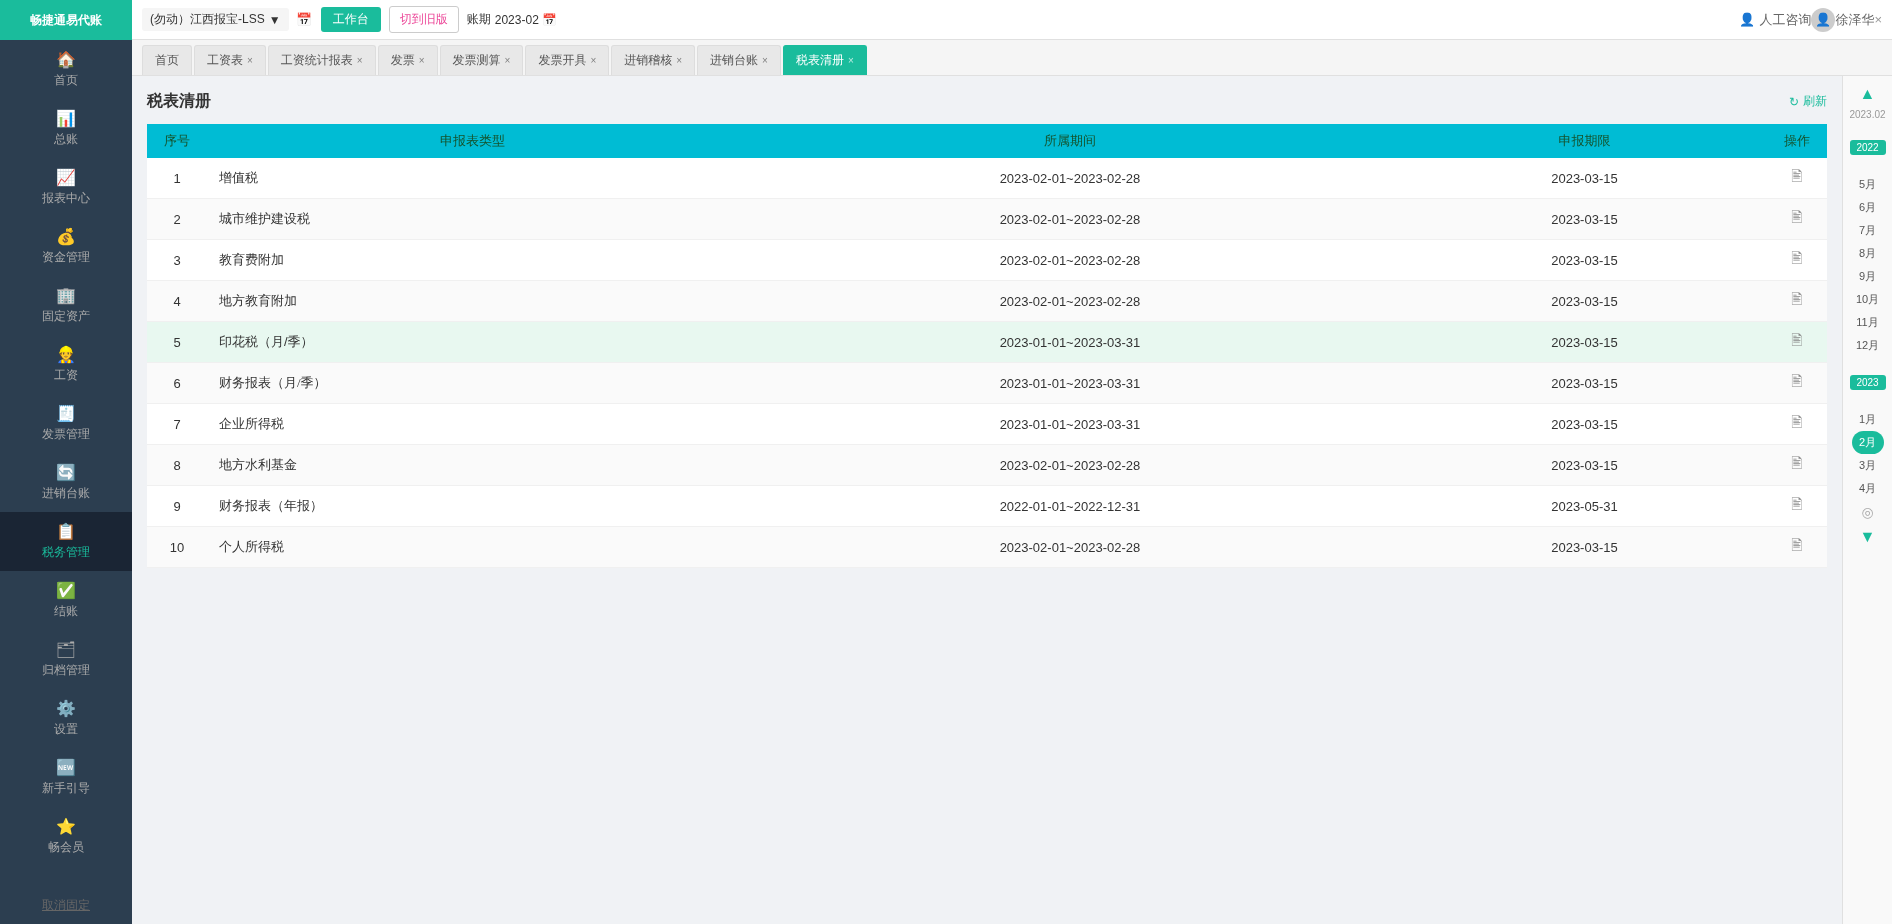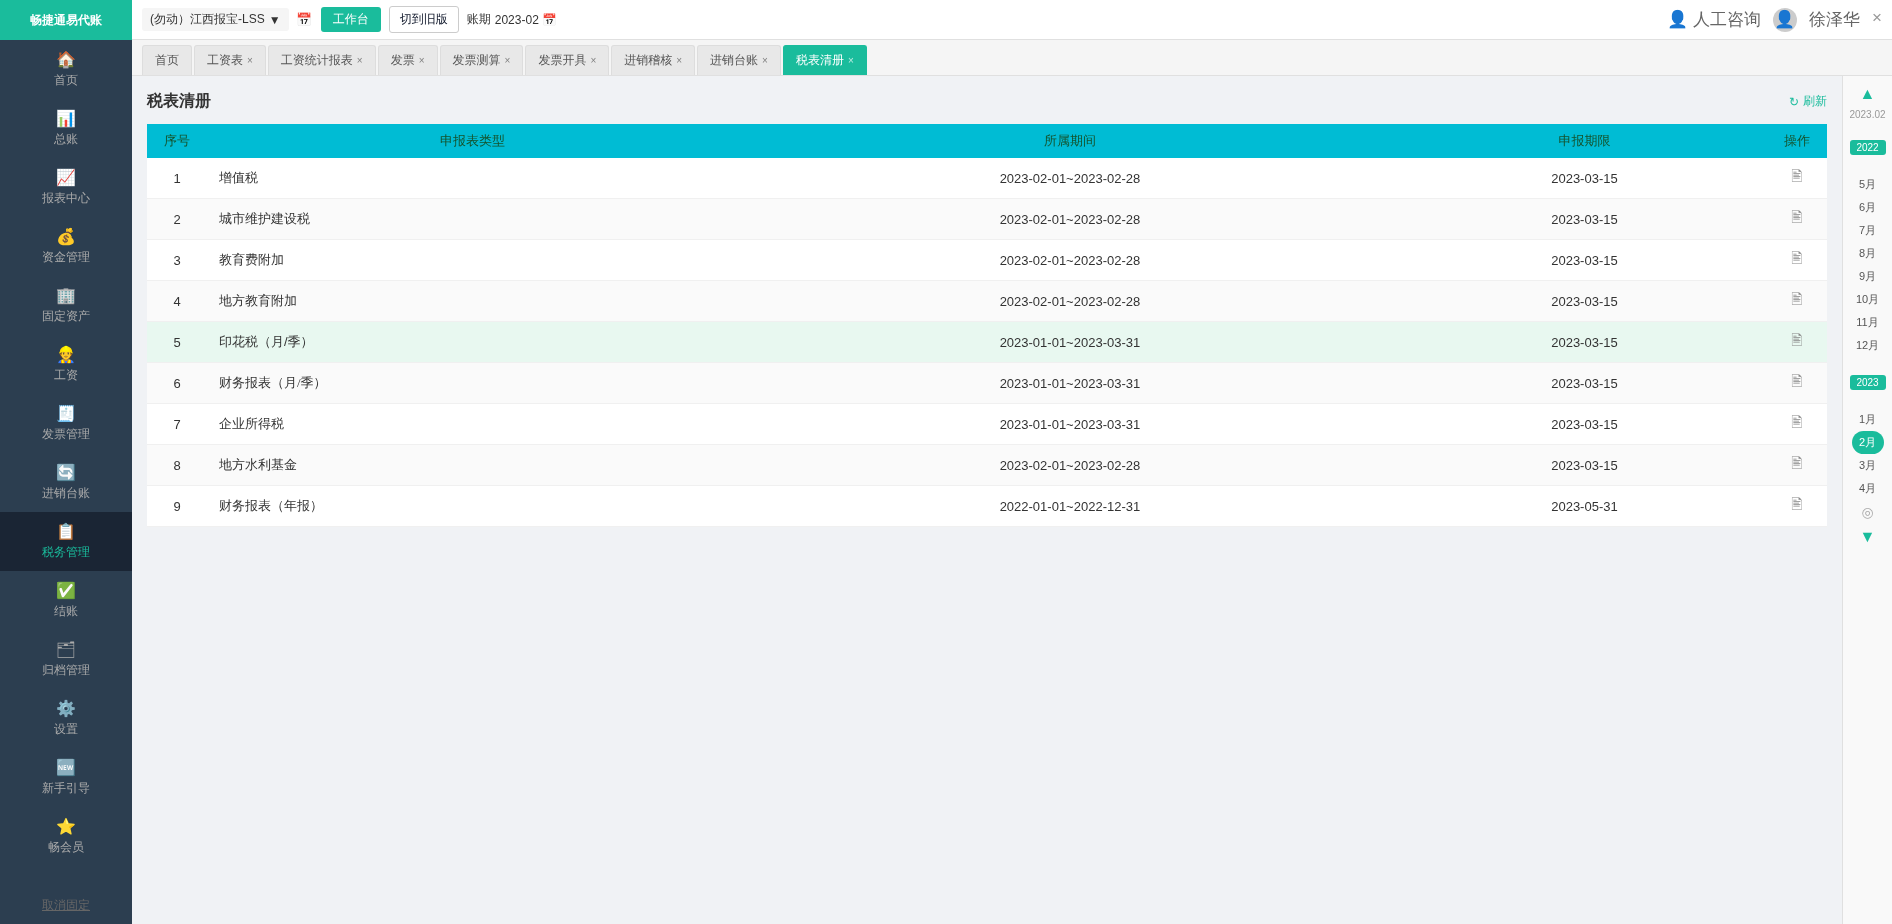--- a/index.html
+++ b/index.html
@@ -85,40 +85,39 @@
       background: #1abc9c;
       color: white;
       border: none;
       padding: 4px 12px;
       border-radius: 3px;
       cursor: pointer;
       font-size: 12px;
     }
     .topbar-btn-outline {
       background: white;
-      color: #0f172a;
+      color: #ec4899;
       border: 1px solid #ccc;
       padding: 4px 10px;
       border-radius: 3px;
       cursor: pointer;
       font-size: 12px;
     }
     .topbar-period {
       display: flex;
       align-items: center;
       gap: 4px;
       font-size: 12px;
       color: #333;
     }
     .topbar-right {
       margin-left: auto;
       display: flex;
-      align-items: flex-start;
-      gap: 12px;
-      font-size: 17px;
+      align-items: center;
+      font-size: 13px;
       color: #666;
     }
 
     
     .tabbar {
       height: 36px;
       background: #f5f5f5;
       border-bottom: 1px solid #e0e0e0;
       display: flex;
       align-items: flex-end;
@@ -478,20 +477,27 @@
     <td style="text-align:left;">地方水利基金</td>
     <td>2023-02-01~2023-02-28</td>
     <td>2023-03-15</td>
     <td><span class="action-icon">🖹</span></td>
   </tr>
             <tr>
     <td>9</td>
     <td style="text-align:left;">财务报表（年报）</td>
     <td>2022-01-01~2022-12-31</td>
     <td>2023-05-31</td>
+    <td><span class="action-icon">🖹</span></td>
+  </tr>
+            <tr>
+    <td>10</td>
+    <td style="text-align:left;">个人所得税</td>
+    <td>2023-02-01~2023-02-28</td>
+    <td>2023-03-15</td>
     <td><span class="action-icon">🖹</span></td>
   </tr>
           </tbody>
       </table>
     </div>
 
     <div class="timeline-panel">
       <div class="timeline-nav">▲</div>
       <div class="timeline-period">2023.02</div>
       <div class="timeline-year-badge">2022</div>

